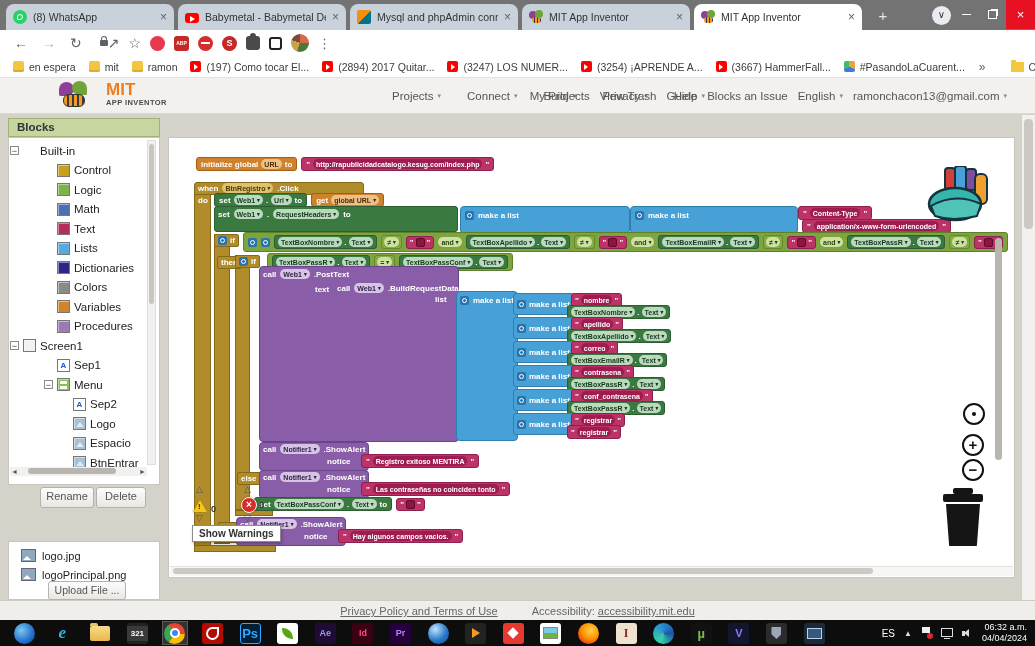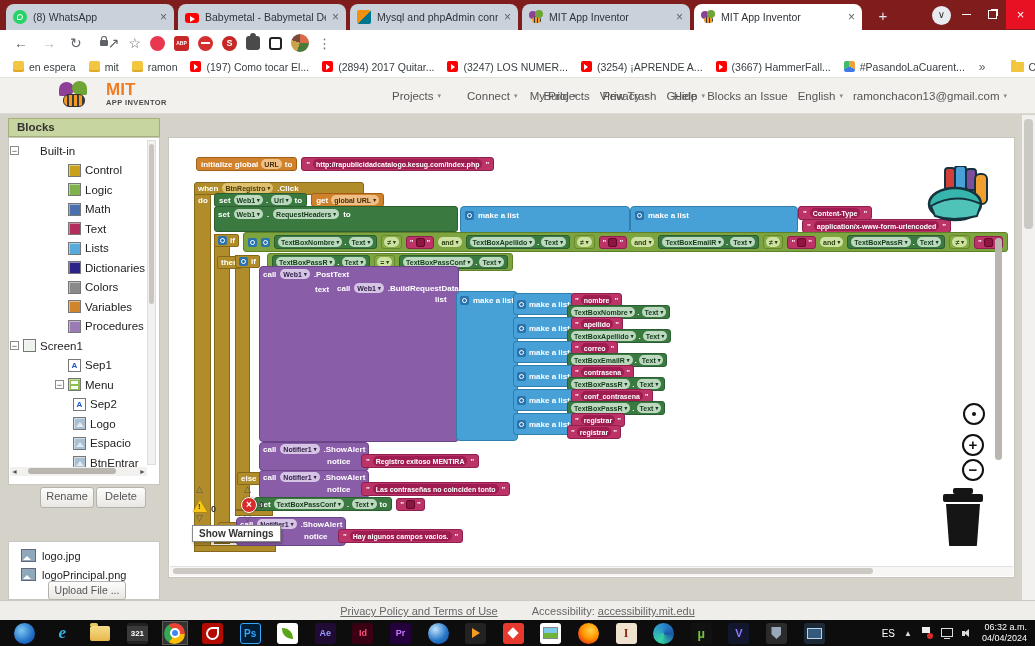--- a/index.html
+++ b/index.html
@@ -2,21 +2,21 @@
 <html><head>
 <meta charset="utf-8">
 <style>
   html,body{margin:0;padding:0;background:#222;}
   #stage{position:relative;width:1035px;height:646px;overflow:hidden;background:#d5d2ca;
     font-family:"Liberation Sans",sans-serif;-webkit-font-smoothing:antialiased;}
   i{font-style:normal}
   .abs{position:absolute}
 
   
-  .titlebar{position:absolute;left:0;top:0;width:1035px;height:30px;background:#7f1d1d}
+  .titlebar{position:absolute;left:0;top:0;width:1035px;height:30px;background:#737373}
   .tab{position:absolute;top:4px;height:26px;width:168px;border-radius:8px 8px 0 0;background:#c9d2da;
     display:flex;align-items:center;gap:6px;padding:0 7px;font-size:10.5px;color:#30343a;box-sizing:border-box}
   .tab.active{background:#fff;z-index:2}
   .tab .ttl{flex:1;overflow:hidden;white-space:nowrap}
   .tab .tclose{color:#5f6368;font-size:12px;flex:0 0 auto}
   .fav{width:14px;height:14px;flex:0 0 auto;position:relative}
   .fav-wa{background:#25d366;border-radius:50%}
   .fav-wa::after{content:"";position:absolute;inset:4px;border:1.5px solid #fff;border-radius:50% 50% 50% 0}
   .fav-ytb{background:#f00;border-radius:3px;height:10px;margin-top:2px}
   .fav-ytb::after{content:"";position:absolute;left:5px;top:2.5px;border-left:5px solid #fff;border-top:3px solid transparent;border-bottom:3px solid transparent}
@@ -77,21 +77,21 @@
   .rlinks{position:absolute;right:28px;top:0;height:35px;display:flex;align-items:center;gap:10px;font-size:11.5px;color:#555}
 
   
   .phead{position:absolute;height:19px;background:#c7d5a0;border:1px solid #a3b177;box-sizing:border-box;
     font-size:11.5px;font-weight:bold;color:#333;line-height:17px;padding-left:8px}
   .wpanel{position:absolute;background:#fff;border:1px solid #c9c6c0;box-sizing:border-box}
 
   
   .tree{position:absolute;left:10px;top:141px;width:135px}
   .trow{display:flex;align-items:center;gap:4px;height:19.5px;font-size:11.5px;color:#222;white-space:nowrap}
-  .trow.d1{padding-left:45px}
+  .trow.d1{padding-left:34px}
   .trow.d2{padding-left:50px}
   .tw{width:9px;height:9px;border:1px solid #8a8a8a;background:#fff;color:#444;font-size:9px;line-height:8px;text-align:center;flex:0 0 auto;box-sizing:border-box}
   .tw:empty{visibility:hidden}
   .tico{width:13px;height:13px;border:1px solid #777;box-shadow:inset 1px 1px 0 rgba(255,255,255,.45);flex:0 0 auto;
     display:flex;align-items:center;justify-content:center;font-size:8px;font-weight:bold;color:#2255cc;box-sizing:border-box}
   .ic-none{visibility:hidden}
   .ic-control{background:#c8a01c}.ic-logic{background:#7fb24c}.ic-math{background:#4a70b0}.ic-text{background:#b32d5e}
   .ic-lists{background:#57aadb}.ic-dict{background:#2c2487}.ic-colors{background:#8a8a8a}.ic-vars{background:#d0842c}
   .ic-procs{background:#9a7bb5}.ic-screen{background:#eef3ee}.ic-label{background:#fff}
   .ic-menu{background:#8cc152;position:relative}
@@ -174,21 +174,21 @@
   .tbg{width:21px;height:21px;border-radius:3px;display:flex;align-items:center;justify-content:center;font-weight:bold;position:relative;box-sizing:border-box}
   .tb-start{background:radial-gradient(circle at 35% 35%,#7cc8f0,#2270c8 60%,#0b3f8c);border-radius:50%}
   .tb-ie{color:#35b1e8;font-size:17px;font-family:"Liberation Serif",serif;font-style:italic}
   .tb-folder{width:20px;height:15px;background:linear-gradient(#f7dc8a,#e8b84a);border-radius:2px;position:relative}
   .tb-folder::before{content:"";position:absolute;left:0;top:-3px;width:8px;height:3px;background:#e8c85a;border-radius:2px 2px 0 0}
   .tb-mpc{background:#3a3a3a;color:#fff;font-size:8px;border-top:3px solid #222;border-bottom:3px solid #222}
   .tb-chrome{border-radius:50%;background:conic-gradient(from -30deg,#ea4335 0 120deg,#fbbc05 120deg 240deg,#34a853 240deg 360deg)}
   .tb-chrome::after{content:"";position:absolute;left:5.5px;top:5.5px;width:10px;height:10px;border-radius:50%;background:#4285f4;border:2px solid #fff;box-sizing:border-box}
   .tb-acrobat{background:#b30b00}
   .tb-acrobat::after{content:"";width:9px;height:9px;border:2px solid #fff;border-radius:50% 0 50% 50%}
-  .tb-ps{background:#001e36;color:#31a8ff;font-size:10px;border:1px solid #31a8ff}
+  .tb-ps{background:#001e36;color:#31a8ff;font-size:13px;border:1px solid #31a8ff}
   .tb-leaf{background:#fff}
   .tb-leaf::after{content:"";width:11px;height:11px;background:#58a618;border-radius:0 10px 0 10px}
   .tb-ae{background:#1f0b33;color:#9999ff;font-size:9px}
   .tb-id{background:#3a0013;color:#ff4f78;font-size:9px}
   .tb-pr{background:#24003c;color:#c77bff;font-size:9px}
   .tb-globe{border-radius:50%;background:radial-gradient(circle at 35% 30%,#bfe3ff,#2a78c8 55%,#0c4a9a)}
   .tb-player{background:#222}
   .tb-player::after{content:"";width:0;height:0;border-left:8px solid #f59a23;border-top:5px solid transparent;border-bottom:5px sol transparent;border-bottom:5px solid transparent}
   .tb-record{background:#e8392e}
   .tb-record::after{content:"";width:8px;height:8px;background:#fff;transform:rotate(45deg)}

